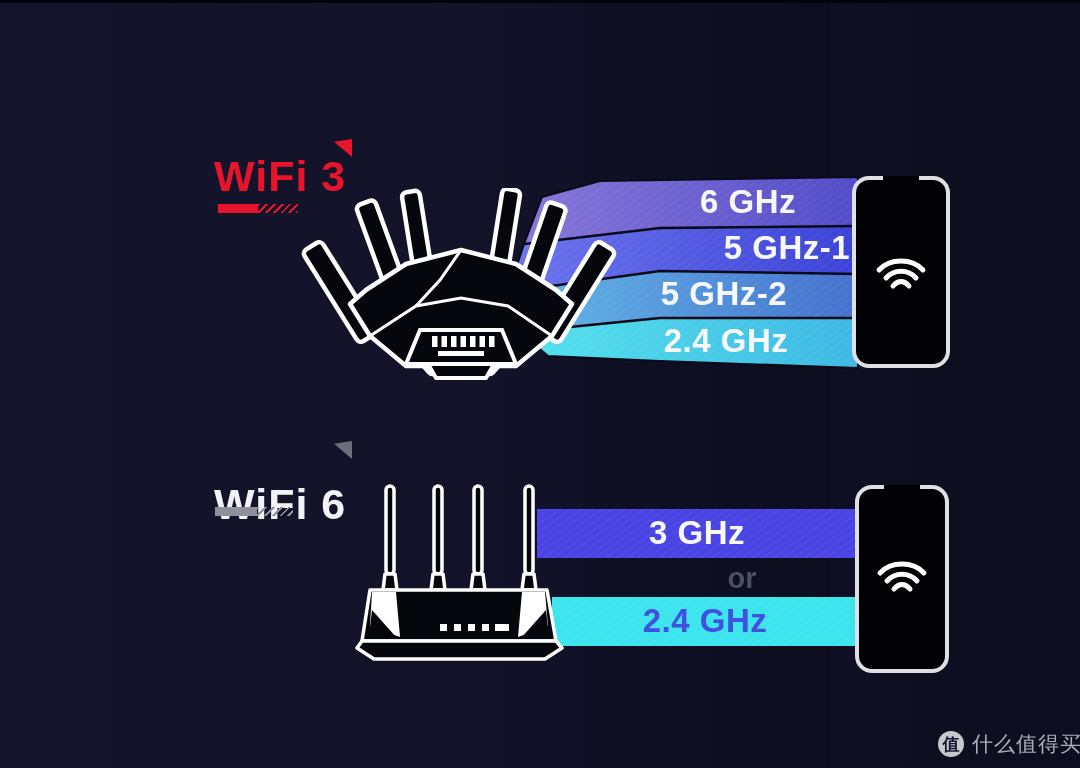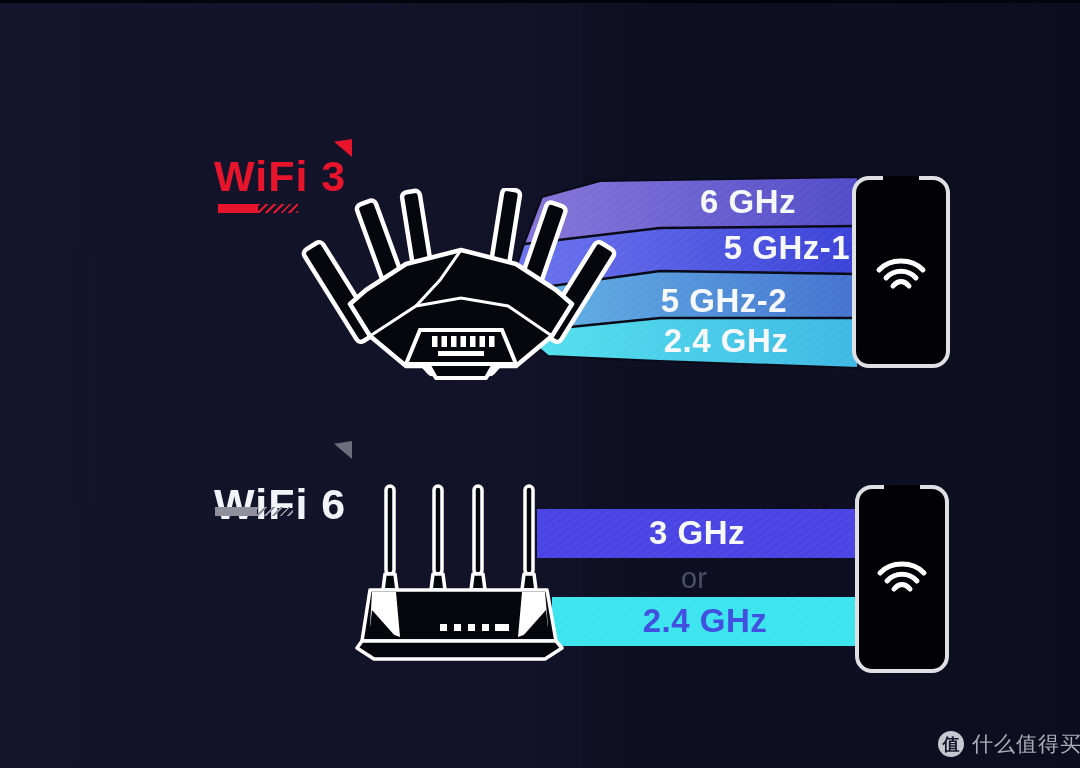--- a/index.html
+++ b/index.html
@@ -24,21 +24,21 @@
   .u-solid{position:absolute;height:9px;}
   .u-hatch{position:absolute;height:9px;}
   .u-red{background:#e8142c;}
   .u-red-h{background:repeating-linear-gradient(135deg,#e8142c 0 2px,transparent 2px 5.5px);}
   .u-gray{background:#8f909c;}
   .u-gray-h{background:repeating-linear-gradient(135deg,#8f909c 0 2px,transparent 2px 5.5px);}
 
   
   .band-label{position:absolute;transform:translate(-50%,-50%);font-size:33px;font-weight:700;
     letter-spacing:.5px;color:#f7f8fc;white-space:nowrap;}
-  .or-label{position:absolute;transform:translate(-50%,-50%);font-size:29px;font-weight:400;color:#4a4f63;}
+  .or-label{position:absolute;transform:translate(-50%,-50%);font-size:29px;font-weight:700;color:#4a4f63;margin-left:48px;}
   .c-blue{color:#4150e0;}
 
   
   .phone{position:absolute;box-sizing:border-box;background:#020206;border:4px solid #dfe0e4;border-radius:17px;}
   .phone-7{left:852px;top:176px;width:98px;height:192px;}
   .phone-6{left:855px;top:485px;width:94px;height:188px;}
   .notch{position:absolute;top:-4px;left:50%;transform:translateX(-50%);width:36px;height:9px;
     background:#020206;border-radius:0 0 5px 5px;}
   .wifi-glyph{position:absolute;left:50%;transform:translateX(-50%);}
   .phone-7 .wifi-glyph{top:70px;}
@@ -101,21 +101,21 @@
     <g>
       <rect x="537" y="509" width="321" height="49" fill="#4a44e4"></rect>
       <rect x="552" y="597" width="306" height="49" fill="#3ce4ee"></rect>
       <rect x="537" y="509" width="321" height="49" fill="url(#tex)"></rect>
       <rect x="552" y="597" width="306" height="49" fill="url(#tex)"></rect>
     </g>
   </svg>
 
   <div class="band-label" style="left:748px;top:202px;">6 GHz</div>
   <div class="band-label" style="left:766px;top:248px;margin-left:21px;">5 GHz-1</div>
-  <div class="band-label" style="left:724px;top:301px;text-align:right;">5 GHz-2</div>
+  <div class="band-label" style="left:724px;top:294px;text-align:right;">5 GHz-2</div>
   <div class="band-label" style="left:726px;top:341px;">2.4 GHz</div>
 
   <div class="band-label" style="left:697px;top:533px;">3 GHz</div>
   <div class="or-label" style="left:694px;top:578px;">or</div>
   <div class="band-label c-blue" style="left:705px;top:621px;">2.4 GHz</div>
 
   <svg class="router-svg router7" viewBox="0 0 320 194">
     <g fill="#06060d" stroke="#ffffff" stroke-width="4.5" stroke-linejoin="round">
       <g transform="translate(40,104) rotate(-32)">
           <rect x="-11" y="-54" width="22" height="108" rx="5"></rect>

